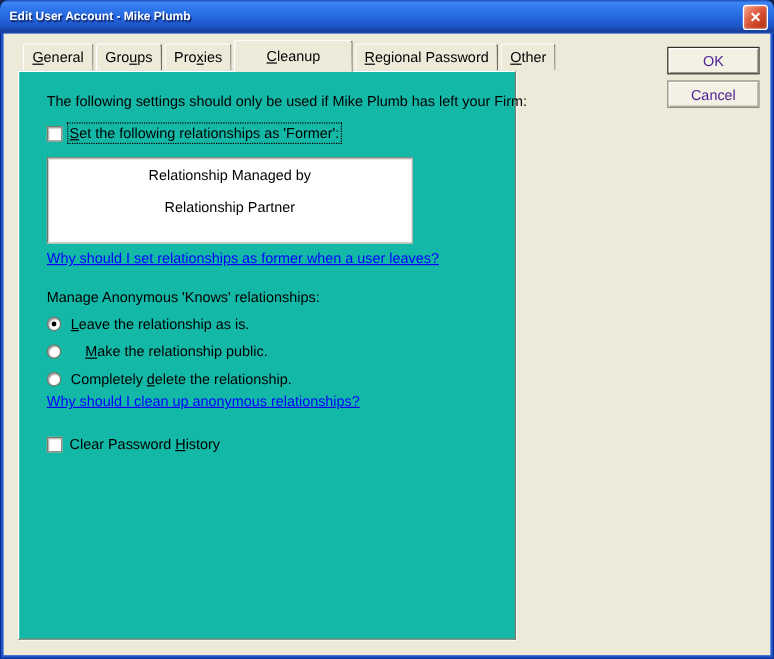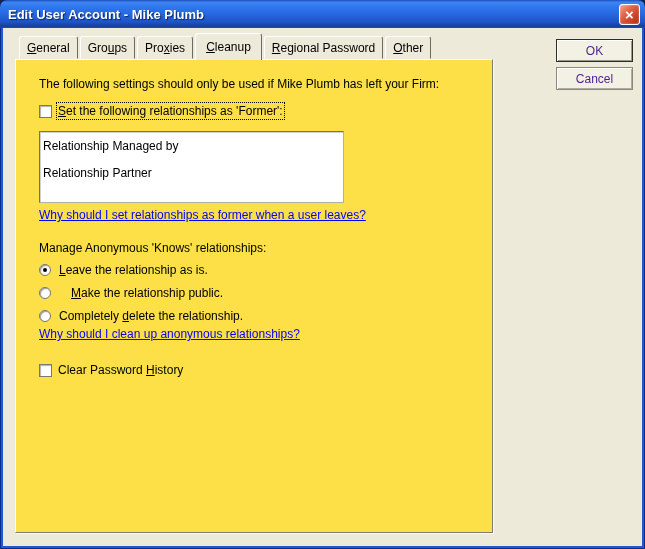--- a/index.html
+++ b/index.html
@@ -24,21 +24,21 @@
   .titlebar {
     position: absolute; top: 0; left: 0; right: 0; height: 28px;
     border-radius: 7px 7px 0 0;
     background: linear-gradient(to bottom,
       #1e4fb8 0%, #3d84f3 8%, #2f77ec 25%, #2767df 50%,
       #1e55c8 78%, #173f9b 94%, #1e4fb8 100%);
     display: flex; align-items: center;
     padding: 0 8px;
   }
   .title {
-    color: #fff; font-weight: bold; font-size: 13px;
+    color: #fff; font-weight: bold; font-size: 10px;
     text-shadow: 1px 1px 1px rgba(8, 28, 88, 0.9);
     white-space: nowrap;
   }
   .close-btn {
     position: absolute; top: 4px; right: 5px;
     width: 21px; height: 21px;
     border: 1px solid #ffffff; border-radius: 3px;
     background: linear-gradient(135deg, #f3a58e 0%, #e2674b 35%, #cf4527 65%, #ad3415 100%);
     color: #fff; cursor: pointer;
     display: flex; align-items: center; justify-content: center;
@@ -62,34 +62,35 @@
     height: 23px; padding: 0 7px;
     display: flex; align-items: center;
     background: #edeada;
     border: 1px solid;
     border-color: #ffffff #6b6a5e #edeada #ffffff;
     border-radius: 3px 3px 0 0;
     margin-right: 2px;
     white-space: nowrap; cursor: pointer;
   }
   .tab[data-active="true"] {
-    height: 27px; margin-bottom: -1px; padding: 0 10px;
+    height: 27px; margin-bottom: -1px; padding: 0 26px;
     border-bottom: none; z-index: 3;
   }
   .ac { text-decoration: underline; }
 
   
   .pane {
     position: absolute; left: 12px; top: 31px;
-    width: 478px; height: 474px;
+    width: 415px; height: 474px;
     border: 1px solid;
     border-color: #ffffff #7e7c70 #7e7c70 #ffffff;
     box-shadow: 1px 1px 0 rgba(255,255,255,0.75);
-    background: #fde047;
+    background: #14b8a6;
     z-index: 1;
+    text-align: center;
   }
   .pane > * { position: absolute; }
 
   .intro { left: 23px; top: 17px; white-space: nowrap; }
 
   .check-row, .radio-row {
     display: flex; align-items: center;
     white-space: nowrap;
   }
   .checkbox {

